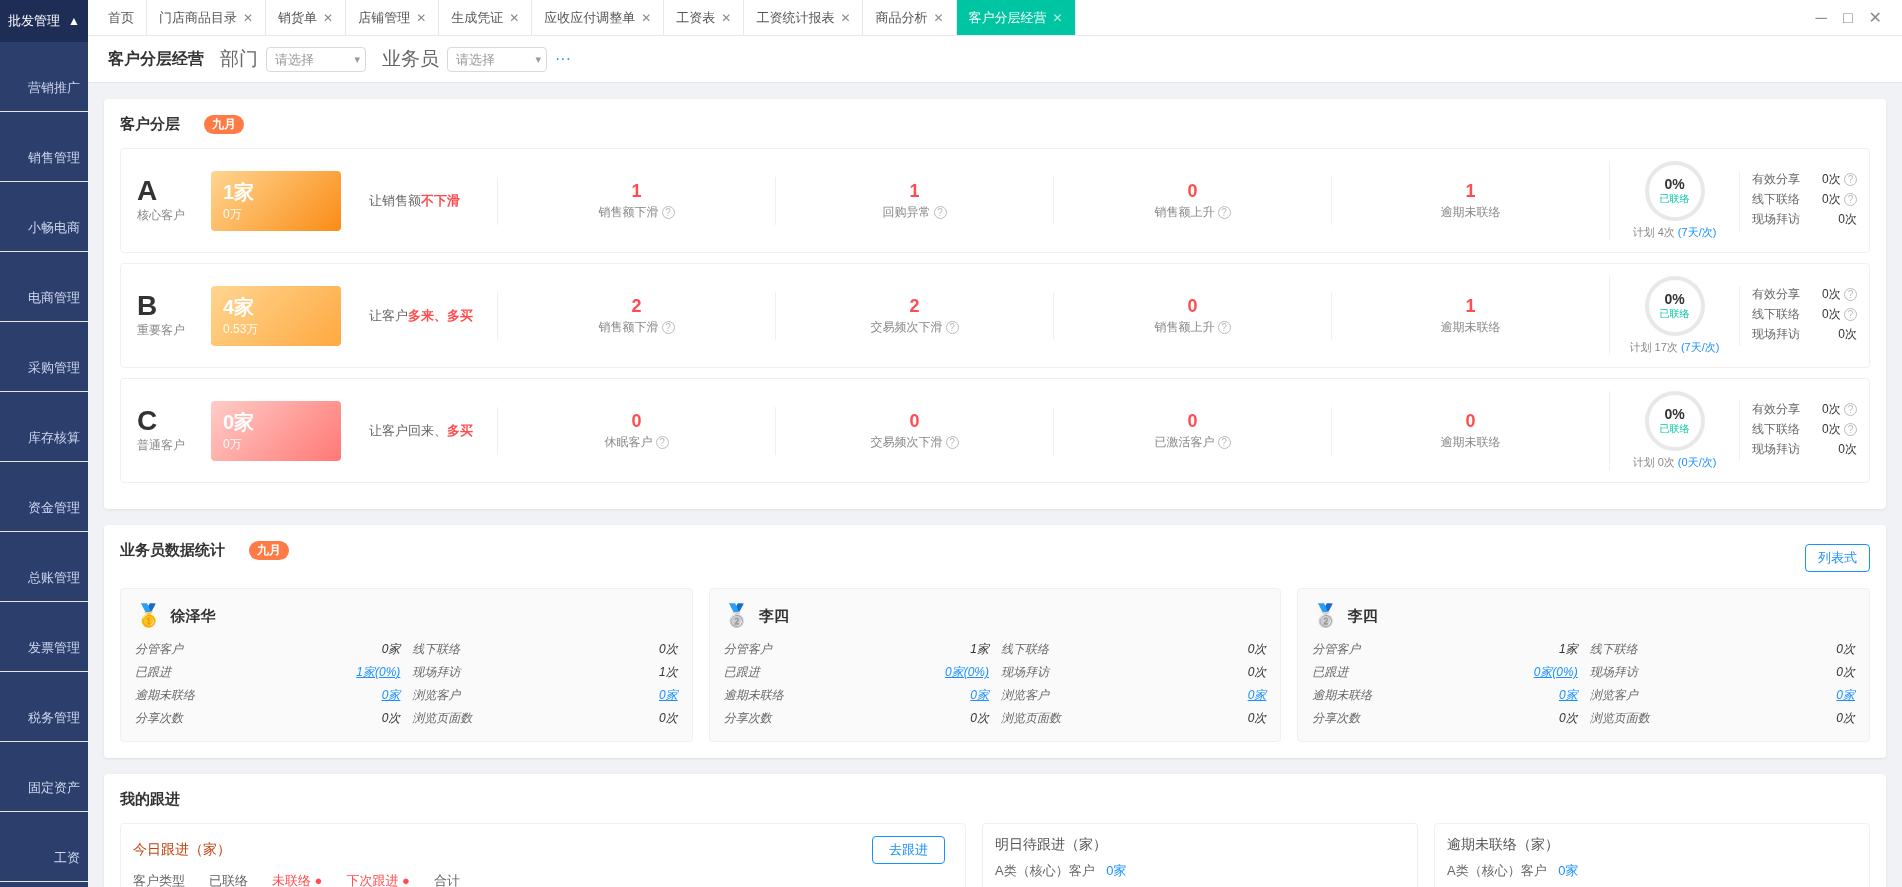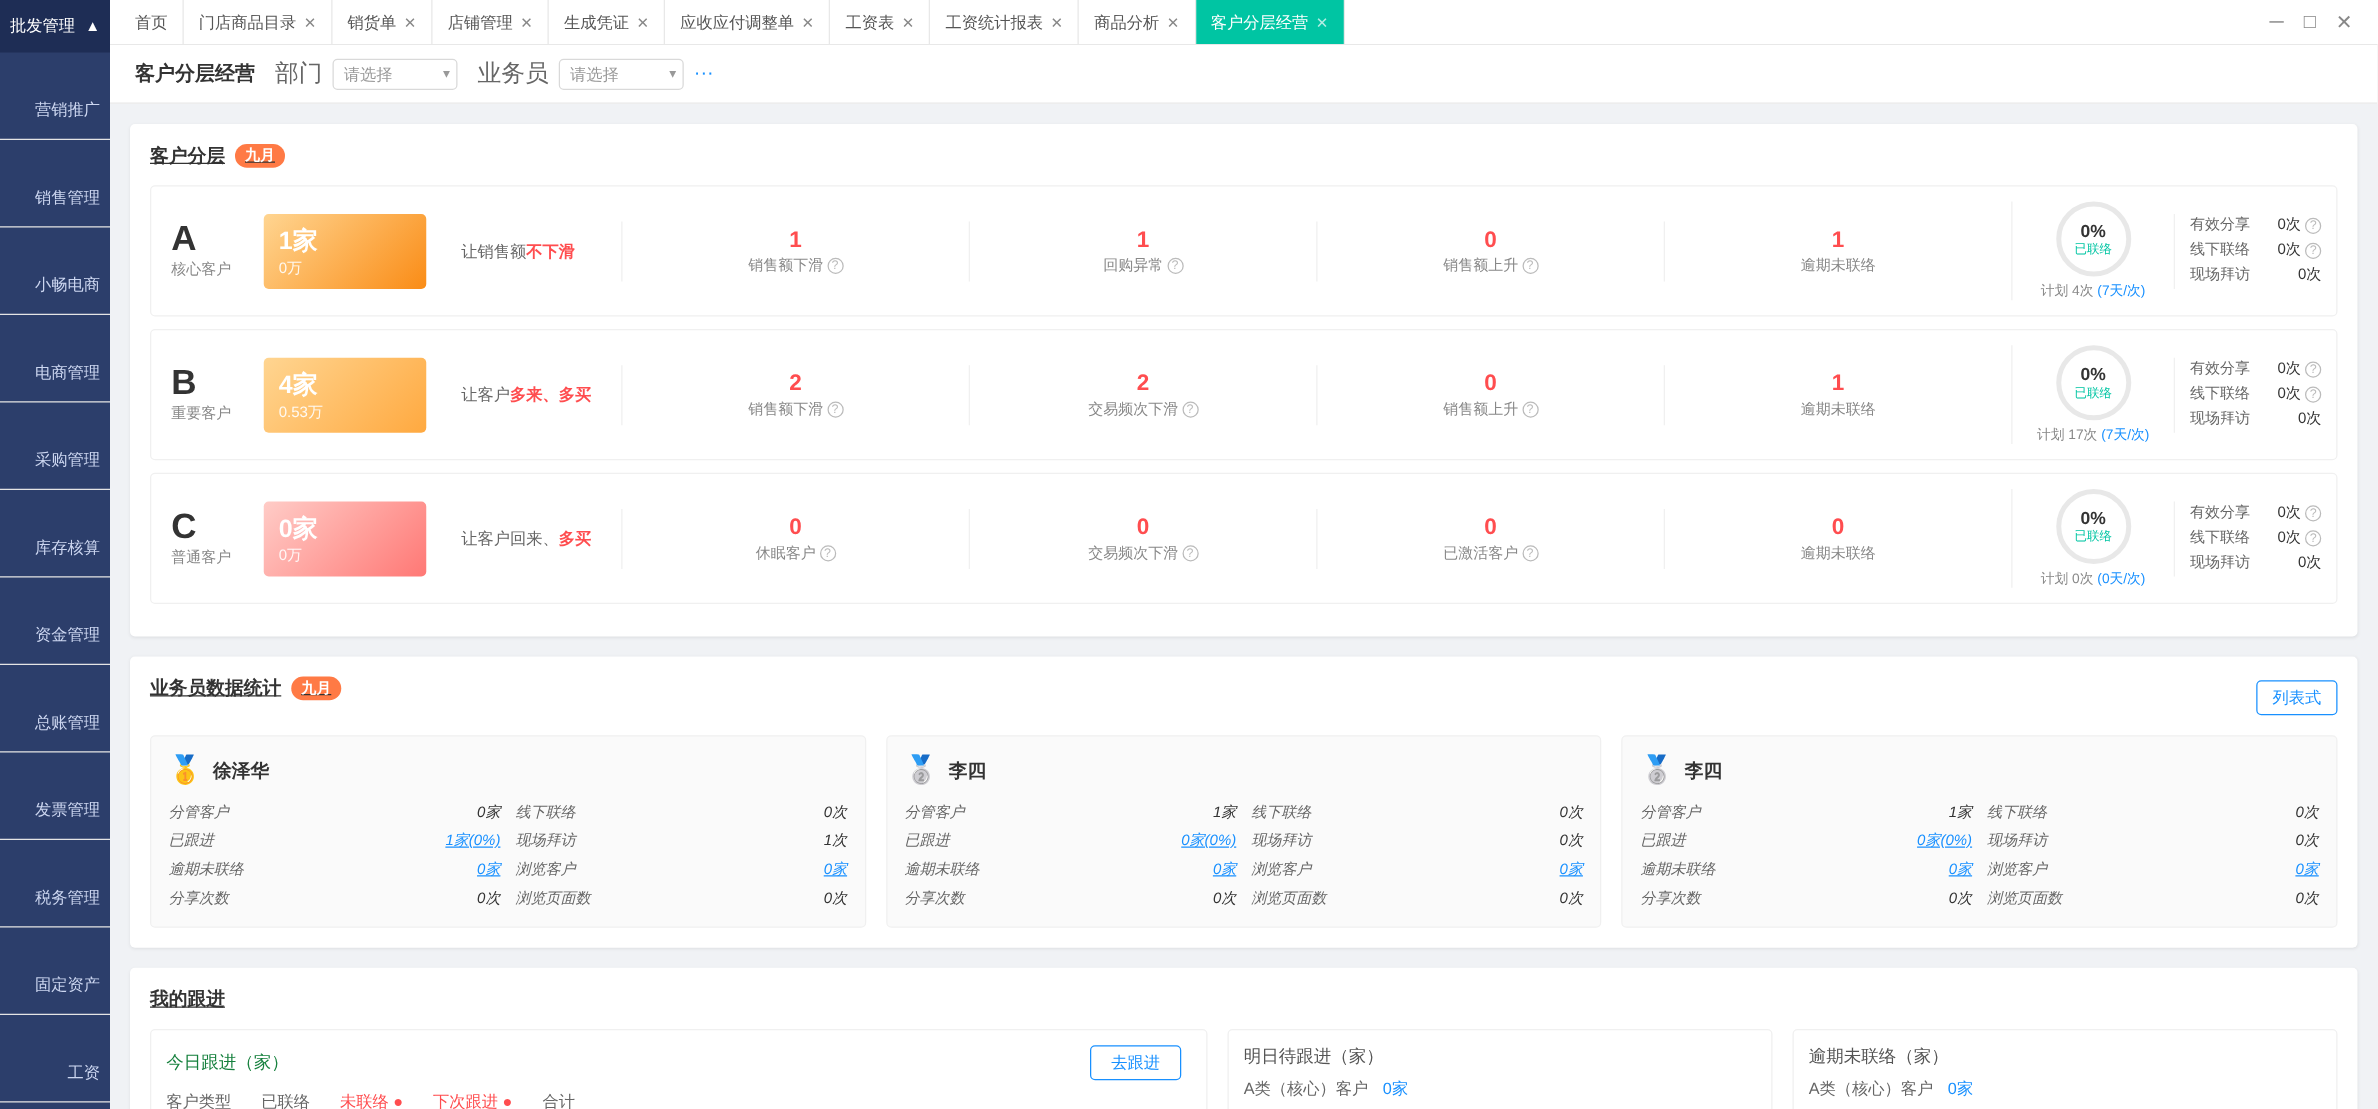--- a/index.html
+++ b/index.html
@@ -161,23 +161,22 @@
       padding: 16px;
       margin-bottom: 16px;
       box-shadow: 0 1px 3px rgba(0,0,0,0.08);
     }
     .section-title {
       font-size: 15px;
       font-weight: bold;
       color: #333;
       display: flex;
       align-items: center;
-      gap: 8px;
+      gap: 24px;
       margin-bottom: 14px;
-      text-decoration: underline;
     }
     .month-badge {
       background: #ff7a45;
       color: #fff;
       border-radius: 10px;
       padding: 1px 8px;
       font-size: 12px;
     }
 
     
@@ -817,21 +816,21 @@
       </div>
     </div>
 
     <div class="section-card followup-section">
       <div class="section-title">
         <span>我的跟进</span>
       </div>
       <div style="display:flex; gap:16px; align-items:flex-start;">
         <div style="flex:2; border:1px solid #f0f0f0; border-radius:4px; padding:12px;">
           <div style="display:flex; align-items:center; justify-content:space-between; margin-bottom:8px;">
-            <span style="font-size:14px;color:#15803d;font-family:Liberation Mono, monospace;">今日跟进（家）</span>
+            <span style="font-size:14px;color:#c2410c;font-family:Liberation Mono, monospace;">今日跟进（家）</span>
             <button class="goto-btn">去跟进</button>
           </div>
           <div style="display:flex; gap:24px; font-size:13px; color:#666; margin-top:8px;">
             <span>客户类型</span>
             <span>已联络</span>
             <span style="color:#ff4d4f;">未联络 ●</span>
             <span style="color:#ff4d4f;">下次跟进 ●</span>
             <span>合计</span>
           </div>
         </div>

